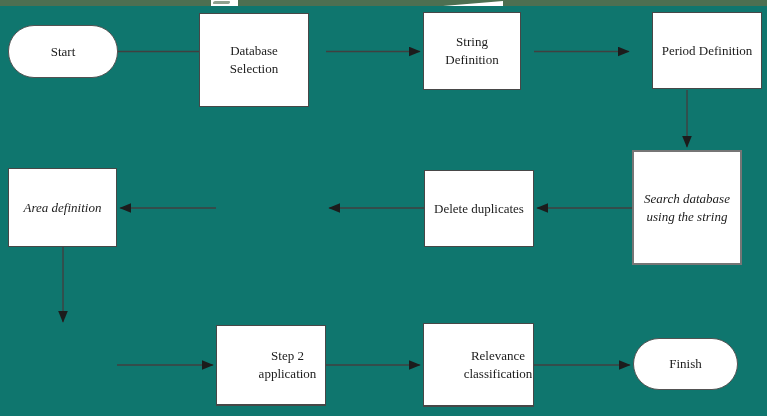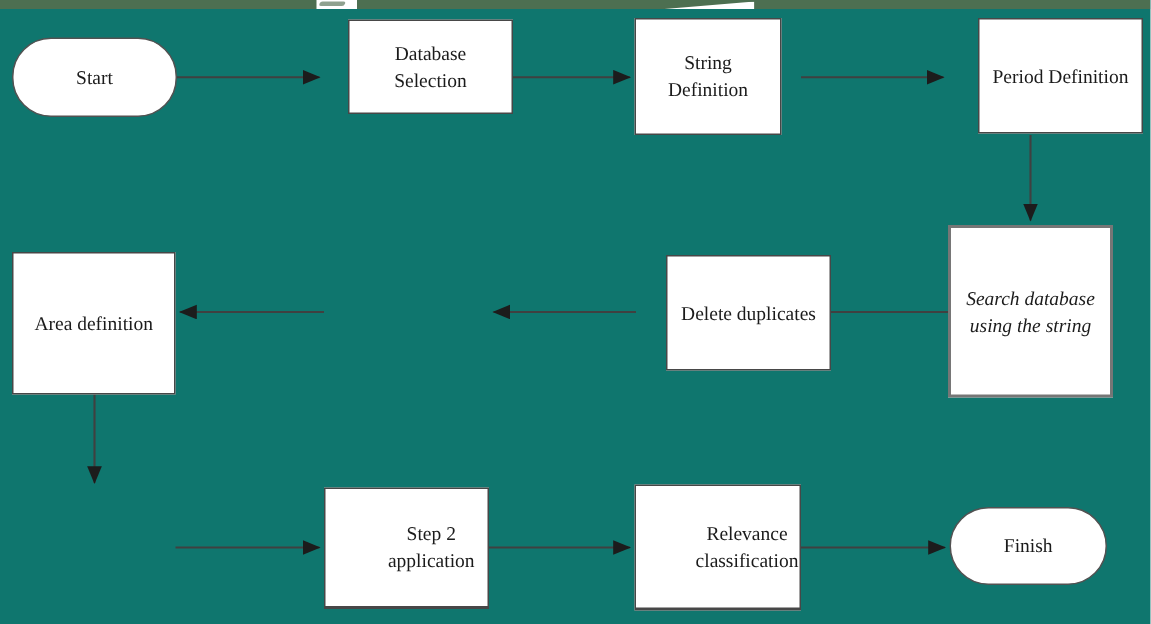--- a/index.html
+++ b/index.html
@@ -56,27 +56,27 @@
     align-items: center;
     justify-content: center;
     text-align: center;
     font-size: 13px;
     line-height: 1.35;
     color: #1b1b1b;
     padding: 2px 5px;
   }
   .terminator { border-radius: 26px; border-color: #525252; }
   .n0  { left: 8px;   top: 25px;  width: 110px; height: 53px; }
-  .n1  { left: 232px; top: 13px;  width: 110px; height: 63px; }
+  .n1  { left: 199px; top: 13px;  width: 110px; height: 94px; }
   .n2  { left: 423px; top: 12px;  width: 98px; height: 78px; }
   .n3  { left: 632px; top: 12px;  width: 110px; height: 77px; margin-left: 20px; }
   .n4  { left: 632px; top: 150px; width: 110px; height: 115px; border: 2px solid #767676; font-style: italic; }
-  .n5  { left: 424px; top: 170px; width: 110px; height: 77px; margin-left: 20px; }
+  .n5  { left: 424px; top: 170px; width: 110px; height: 77px; }
   .n6  { left: 216px; top: 169px; width: 110px; height: 78px; }
-  .n7  { left: 8px;   top: 168px; width: 109px; height: 95px; }
+  .n7  { left: 8px;   top: 168px; width: 109px; height: 79px; font-style: italic; }
   .n8  { left: 8px;   top: 325px; width: 109px; height: 80px; border-bottom-width: 2.5px; }
   .n9  { left: 216px; top: 325px; width: 110px; height: 81px; border-bottom-width: 2.5px; padding-left: 38px; }
   .n10 { left: 423px; top: 323px; width: 111px; height: 84px; border-bottom-width: 2.5px; padding-left: 44px; }
   .n11 { left: 633px; top: 338px; width: 105px; height: 52px; }
 </style>
 </head>
 <body>
 
 <div class="stage">
 

